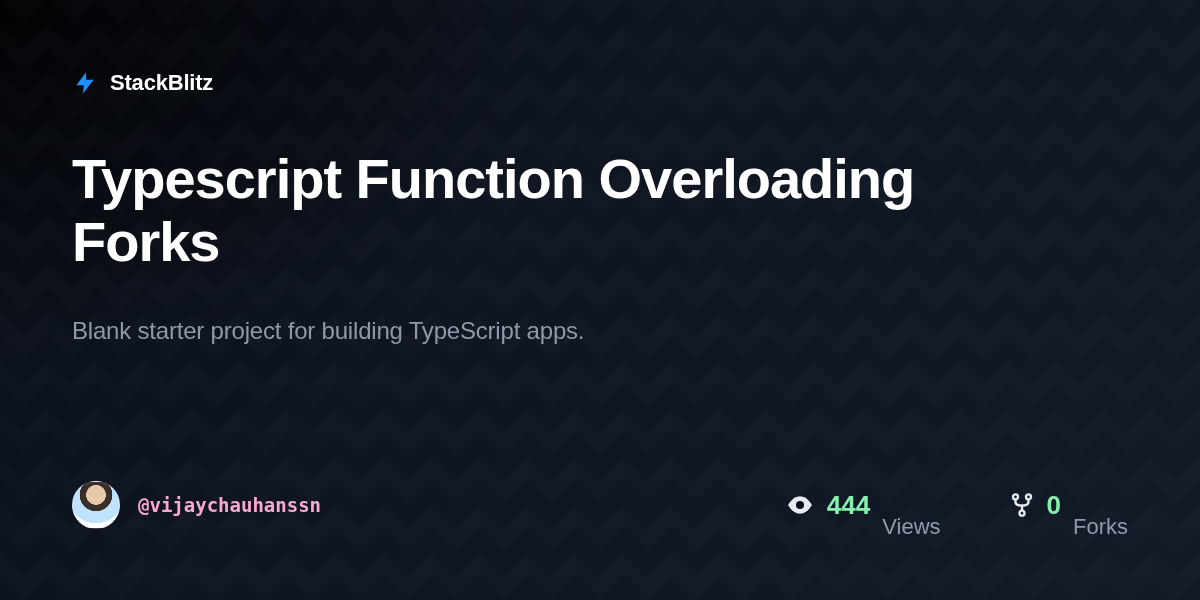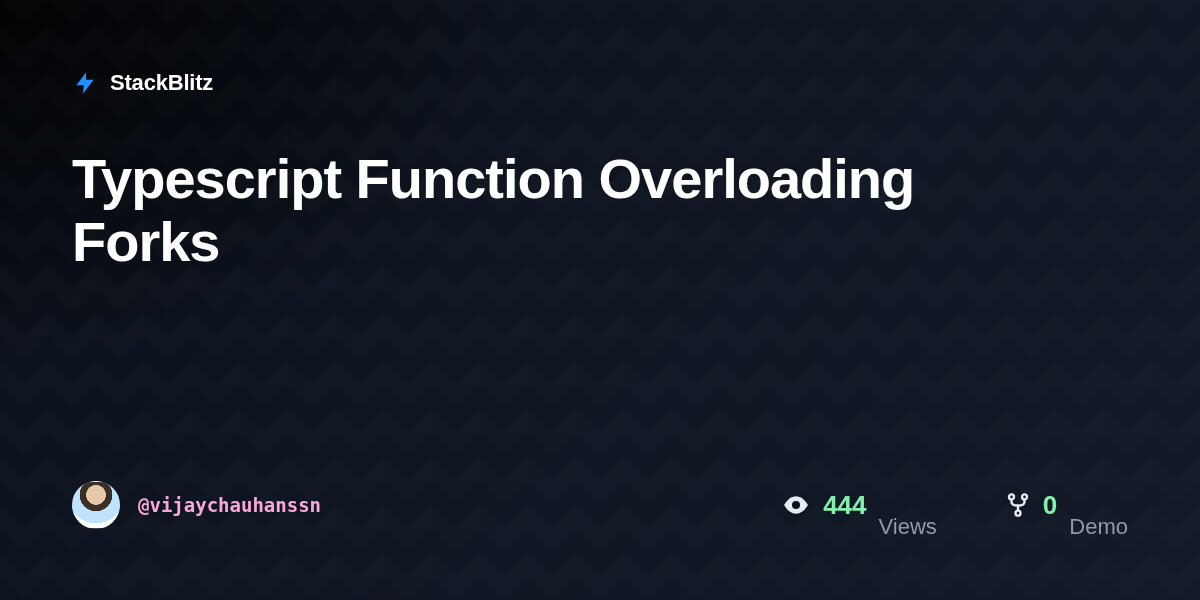--- a/index.html
+++ b/index.html
@@ -118,20 +118,21 @@
     <span class="icon">
       <svg width="26" height="26" viewBox="0 0 24 24" fill="none">
         <path d="M13 2 L4 14 H11 L10 22 L20 9 H13 L13 2 Z" fill="#1E90FF"></path>
       </svg>
     </span>
     <span class="brand-name">StackBlitz</span>
   </div>
 
   <h1 class="title">Typescript Function Overloading Forks</h1>
 
+  <p class="subtitle">Blank starter project for building TypeScript apps.</p>
 
   <div class="footer">
     <div class="avatar"></div>
     <span class="username">@vijaychauhanssn</span>
 
     <div class="spacer"></div>
 
     <div class="stat">
       <span class="icon">
         <svg width="30" height="30" viewBox="0 0 24 24" fill="none">
@@ -147,17 +148,17 @@
       <span class="icon">
         <svg width="26" height="26" viewBox="0 0 24 24" fill="none" stroke="#e7ebf0" stroke-width="2.2">
           <circle cx="6" cy="4.5" r="2.3" fill="none"></circle>
           <circle cx="18" cy="4.5" r="2.3" fill="none"></circle>
           <circle cx="12" cy="19.5" r="2.3" fill="none"></circle>
           <path d="M6 7v2.2c0 2.4 2.6 3.3 6 3.3s6-0.9 6-3.3V7" fill="none"></path>
           <path d="M12 12.5v4.7" fill="none"></path>
         </svg>
       </span>
       <span class="stat-count">0</span>
-      <span class="stat-label">Demo</span>
+      <span class="stat-label">Forks</span>
     </div>
   </div>
 
 </div>
 
 </body></html>

